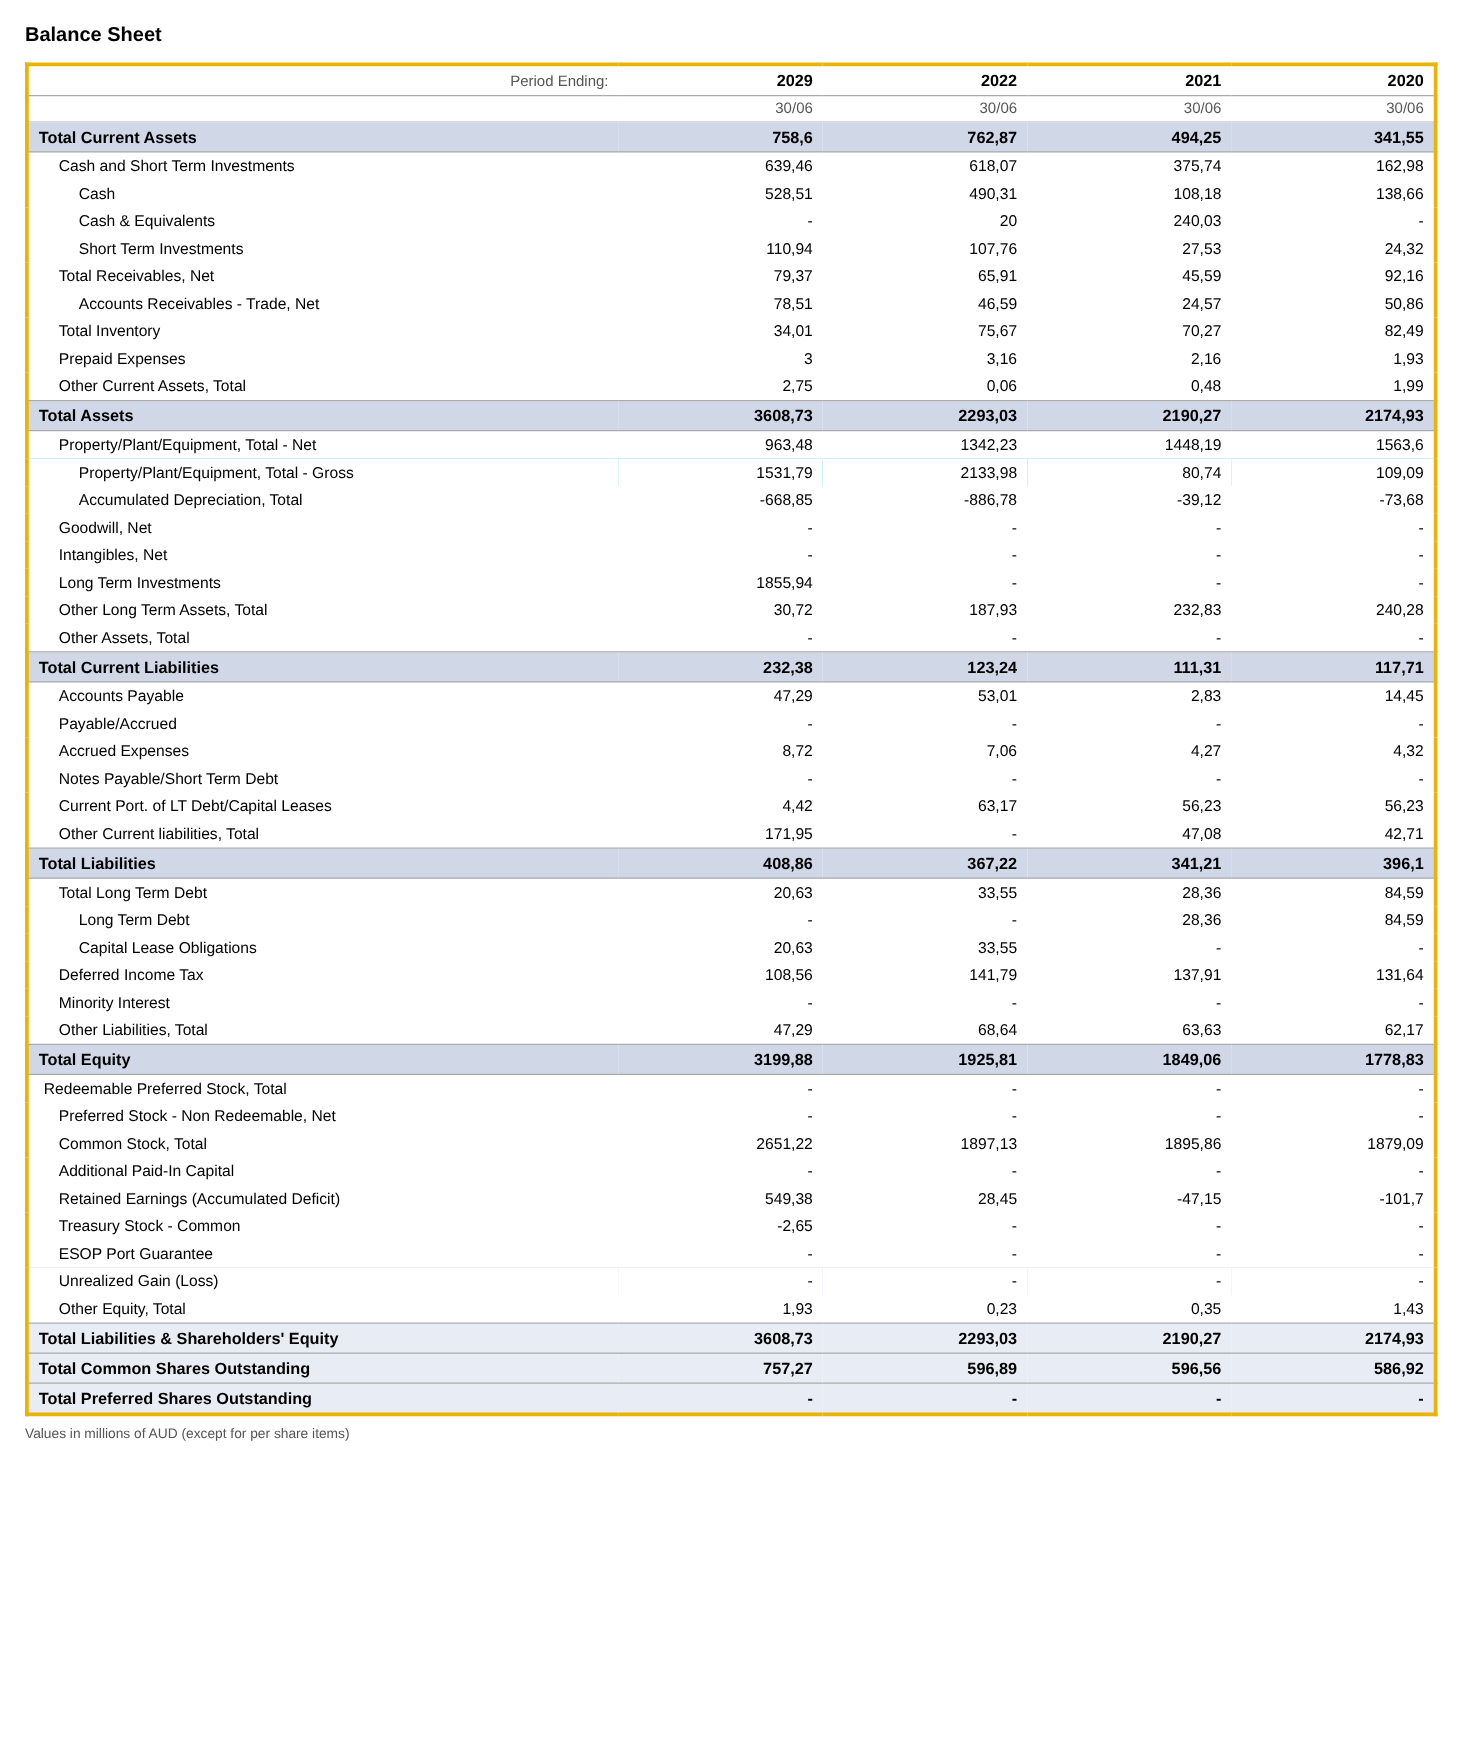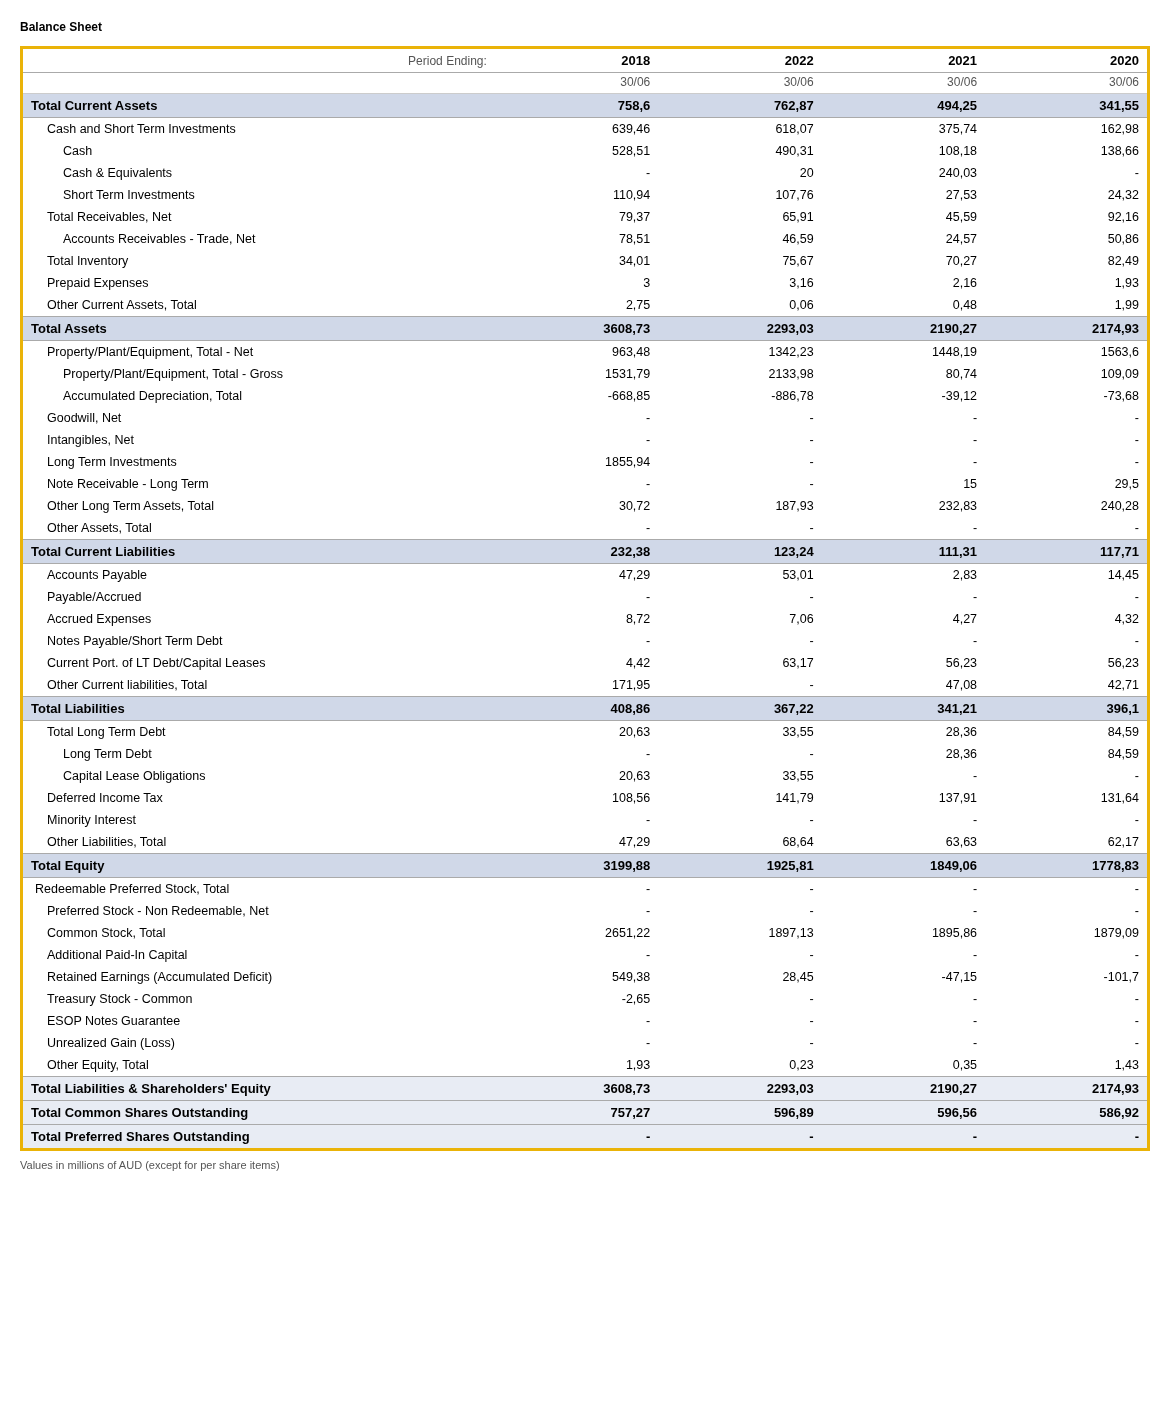--- a/index.html
+++ b/index.html
@@ -4,21 +4,21 @@
   <style>
     * { margin: 0; padding: 0; box-sizing: border-box; }
     body {
       font-family: Arial, sans-serif;
       font-size: 13px;
       background: #fff;
       color: #000;
       padding: 20px;
     }
     h2 {
-      font-size: 12px;
+      font-size: 16px;
       font-weight: bold;
       margin-bottom: 12px;
     }
     table {
       width: 100%;
       border-collapse: collapse;
       border: 3px solid #eab308;
     }
     thead tr {
       background: #fff;
@@ -84,21 +84,21 @@
   </style>
 </head>
 <body>
 
 <h2>Balance Sheet</h2>
 
 <table>
   <thead>
     <tr class="header-row">
       <th style="text-align:right; width:42%; font-size:12px; color:#555; font-weight:normal;">Period Ending:</th>
-      <th style="width:14.5%;">2018</th>
+      <th style="width:14.5%;">2029</th>
       <th style="width:14.5%;">2022</th>
       <th style="width:14.5%;">2021</th>
       <th style="width:14.5%;">2020</th>
     </tr>
     <tr class="subheader-row">
       <th></th>
       <th>30/06</th>
       <th>30/06</th>
       <th>30/06</th>
       <th>30/06</th>
@@ -217,27 +217,20 @@
       <td>-</td>
       <td>-</td>
     </tr>
       <tr class="data-row" style="background: rgb(249, 249, 249);">
       <td class="row-label" style="padding-left:24px;">Long Term Investments</td>
       <td>1855,94</td>
       <td>-</td>
       <td>-</td>
       <td>-</td>
     </tr>
-      <tr class="data-row" style="background: rgb(255, 255, 255);">
-      <td class="row-label" style="padding-left:24px;">Note Receivable - Long Term</td>
-      <td>-</td>
-      <td>-</td>
-      <td>15</td>
-      <td>29,5</td>
-    </tr>
       <tr class="data-row" style="background: rgb(249, 249, 249);">
       <td class="row-label" style="padding-left:24px;">Other Long Term Assets, Total</td>
       <td>30,72</td>
       <td>187,93</td>
       <td>232,83</td>
       <td>240,28</td>
     </tr>
       <tr class="data-row" style="background: rgb(255, 255, 255);">
       <td class="row-label" style="padding-left:24px;">Other Assets, Total</td>
       <td>-</td>
@@ -386,21 +379,21 @@
       <td>-101,7</td>
     </tr>
       <tr class="data-row" style="background: rgb(249, 249, 249);">
       <td class="row-label" style="padding-left:24px;">Treasury Stock - Common</td>
       <td>-2,65</td>
       <td>-</td>
       <td>-</td>
       <td>-</td>
     </tr>
       <tr class="data-row" style="background: rgb(255, 255, 255);">
-      <td class="row-label" style="padding-left:24px;">ESOP Notes Guarantee</td>
+      <td class="row-label" style="padding-left:24px;">ESOP Port Guarantee</td>
       <td>-</td>
       <td>-</td>
       <td>-</td>
       <td>-</td>
     </tr>
       <tr class="data-row" style="background: #c4b5fd;">
       <td class="row-label" style="padding-left:24px;">Unrealized Gain (Loss)</td>
       <td>-</td>
       <td>-</td>
       <td>-</td>

